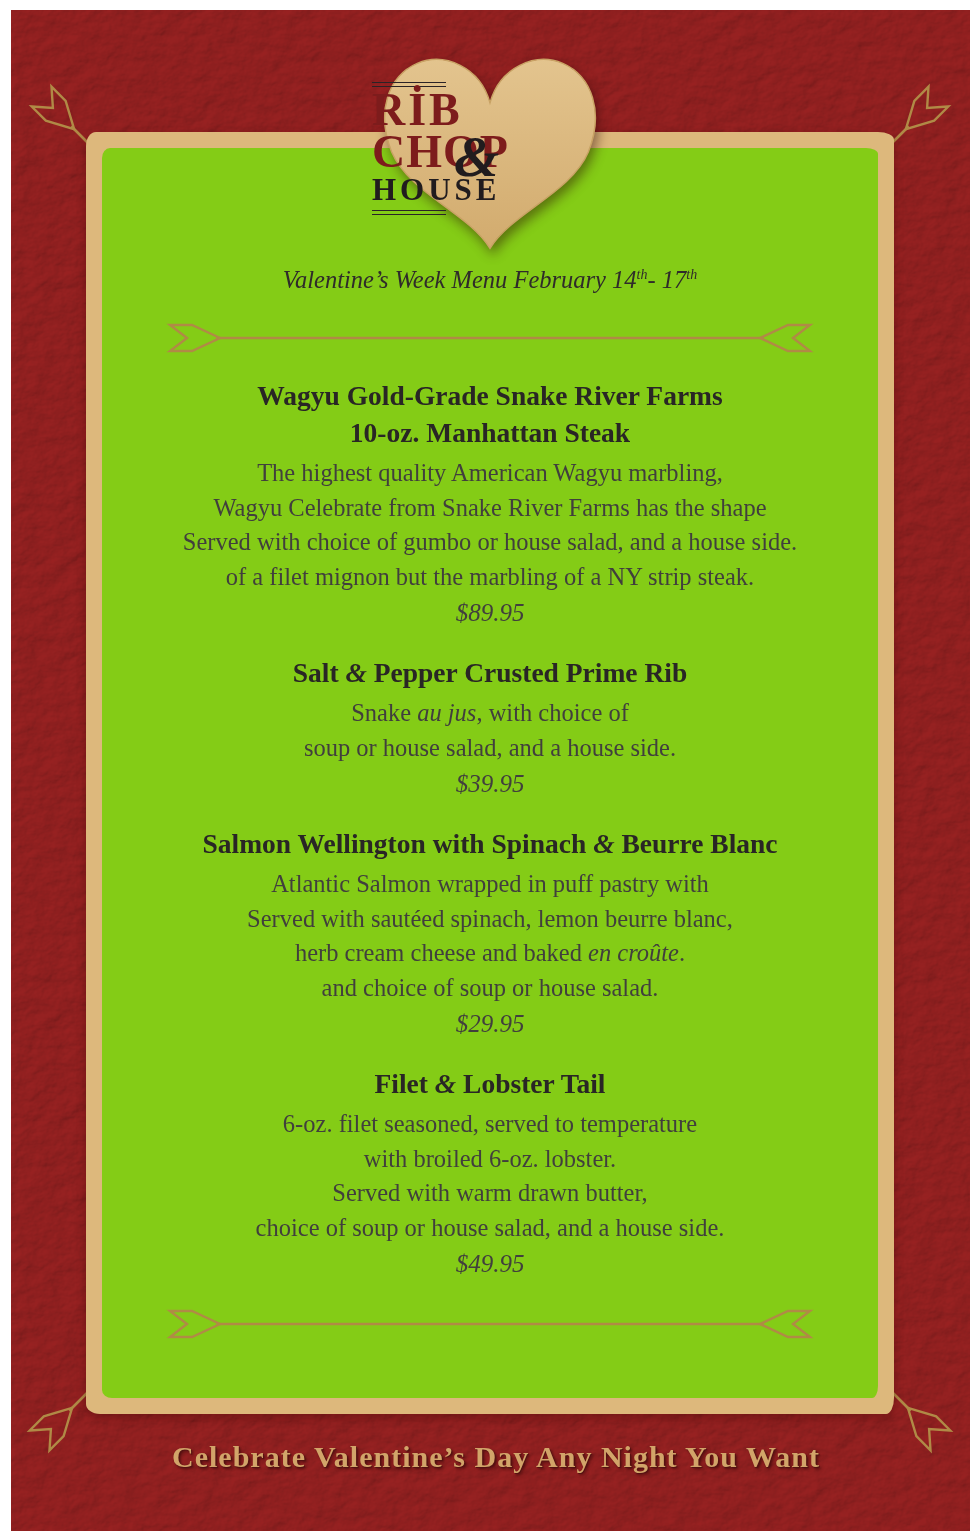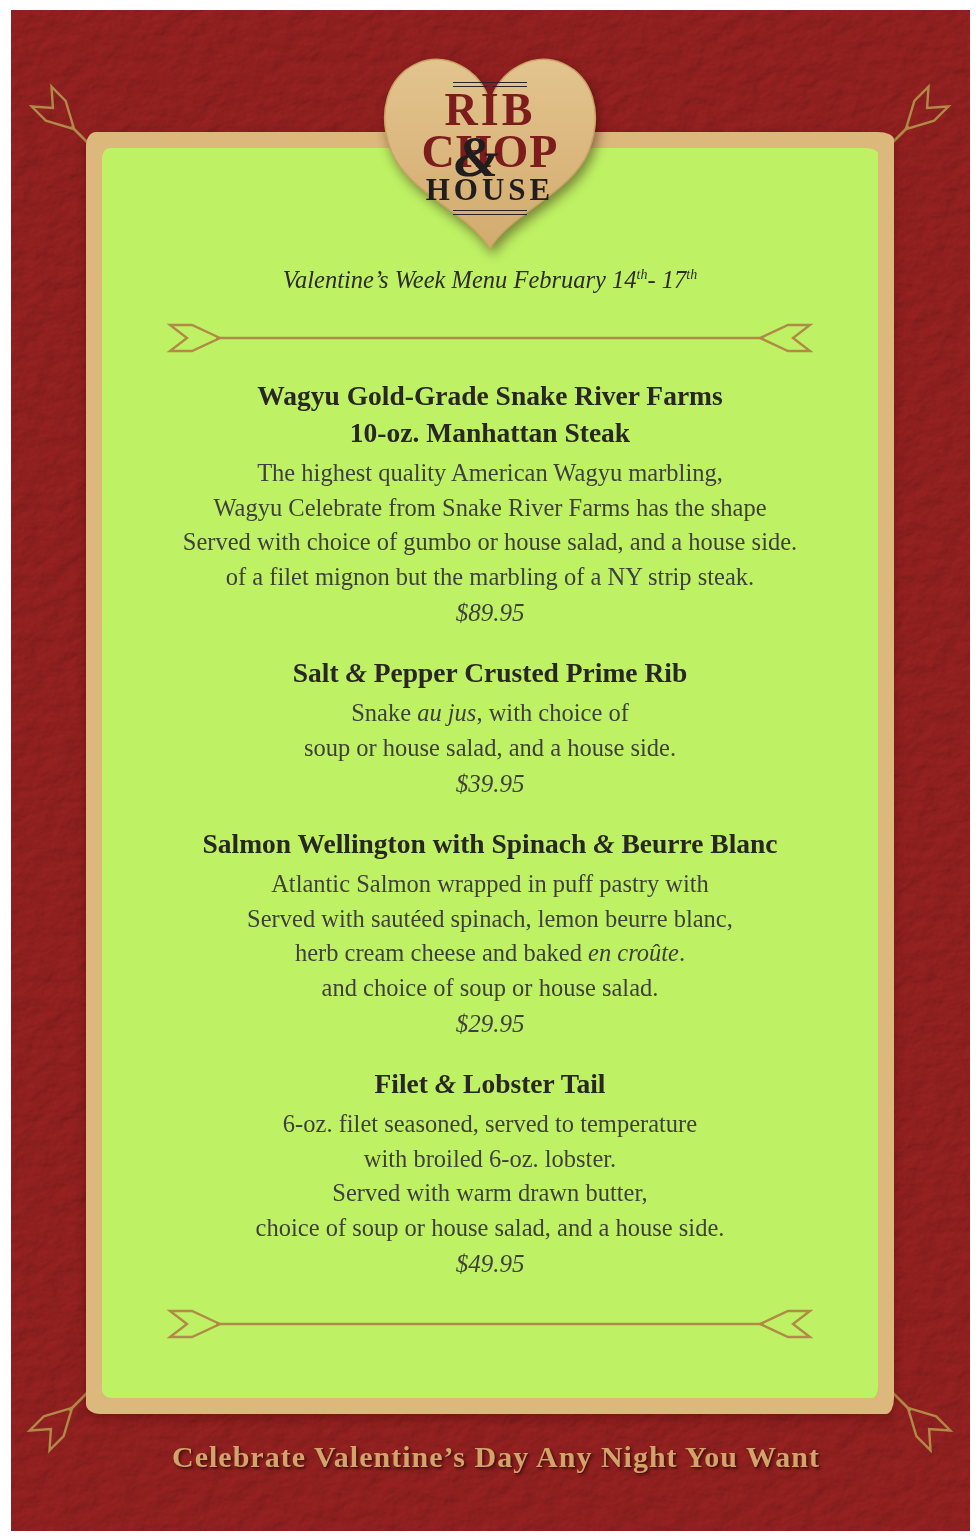--- a/index.html
+++ b/index.html
@@ -29,31 +29,31 @@
   .corner-bl{left:15px;top:1390px;transform:rotate(-45deg);}
   .corner-br{right:15px;top:1390px;transform:scaleX(-1) rotate(-45deg);}
   
   .frame{
     position:absolute;left:86px;right:86px;top:132px;bottom:126px;z-index:2;
     background:var(--tan);
     border-radius:10px 16px 8px 14px / 14px 8px 16px 10px;
     box-shadow:0 4px 10px rgba(60,5,5,.35);
   }
   .panel{
-    position:absolute;inset:16px;background:#bef264;
+    position:absolute;inset:16px;background:#84cc16;
     border-radius:8px 12px 6px 10px / 10px 6px 12px 8px;
     padding-left:44px;
   }
   .panel-content{position:absolute;inset:0;text-align:center;padding-top:112px;}
   
   .heart{position:absolute;left:50%;top:42px;width:236px;height:212px;
          transform:translateX(-50%);z-index:4;}
   .heart>svg{position:absolute;inset:0;filter:drop-shadow(3px 6px 6px rgba(40,5,5,.45));}
   .logo{position:absolute;inset:0;z-index:1;display:flex;flex-direction:column;
-        align-items:center;padding-top:40px;box-sizing:border-box;}
+        padding-top:40px;box-sizing:border-box;}
   .logo-rule{width:74px;height:5px;border-top:1.6px solid #2a2226;
              border-bottom:1.6px solid #2a2226;box-sizing:border-box;}
   .logo-rib{font-size:46px;line-height:42px;font-weight:700;letter-spacing:3px;
             color:var(--logo-red);margin-top:2px;}
   .logo-chop{font-size:46px;line-height:42px;font-weight:700;letter-spacing:1px;
              color:var(--logo-red);}
   .logo-house{font-size:31px;line-height:32px;font-weight:700;letter-spacing:4px;
               color:var(--logo-black);margin-top:1px;}
   .logo-amp{position:absolute;left:50%;top:86px;transform:translateX(-80%);
             font-size:58px;line-height:58px;font-style:italic;font-weight:700;

